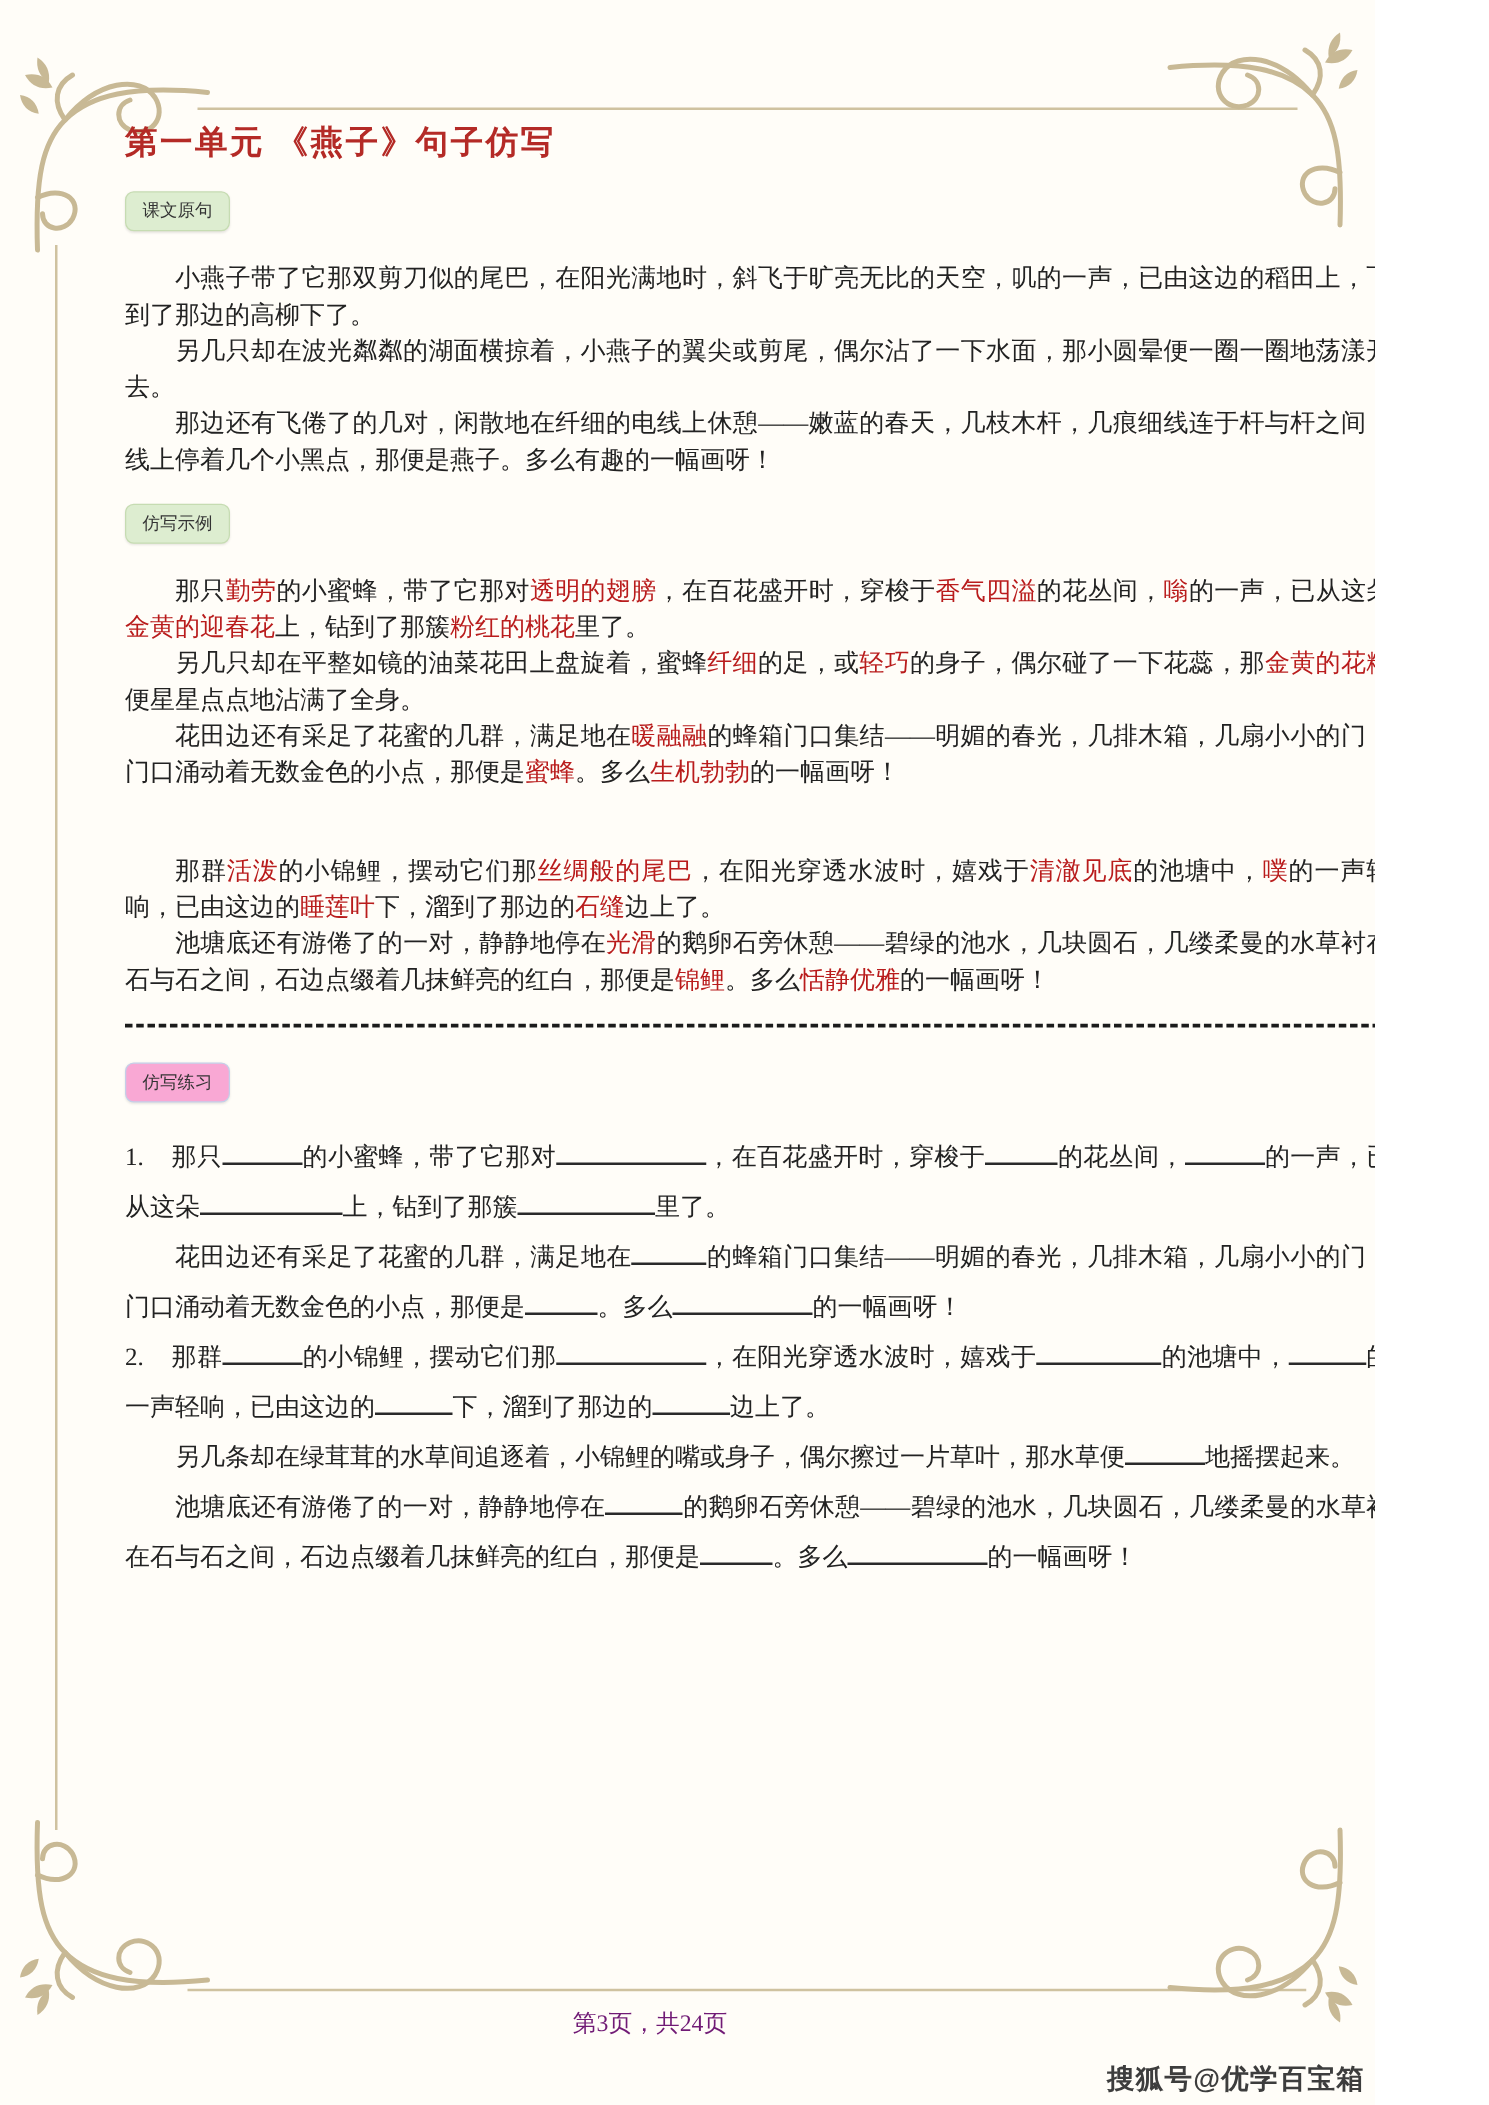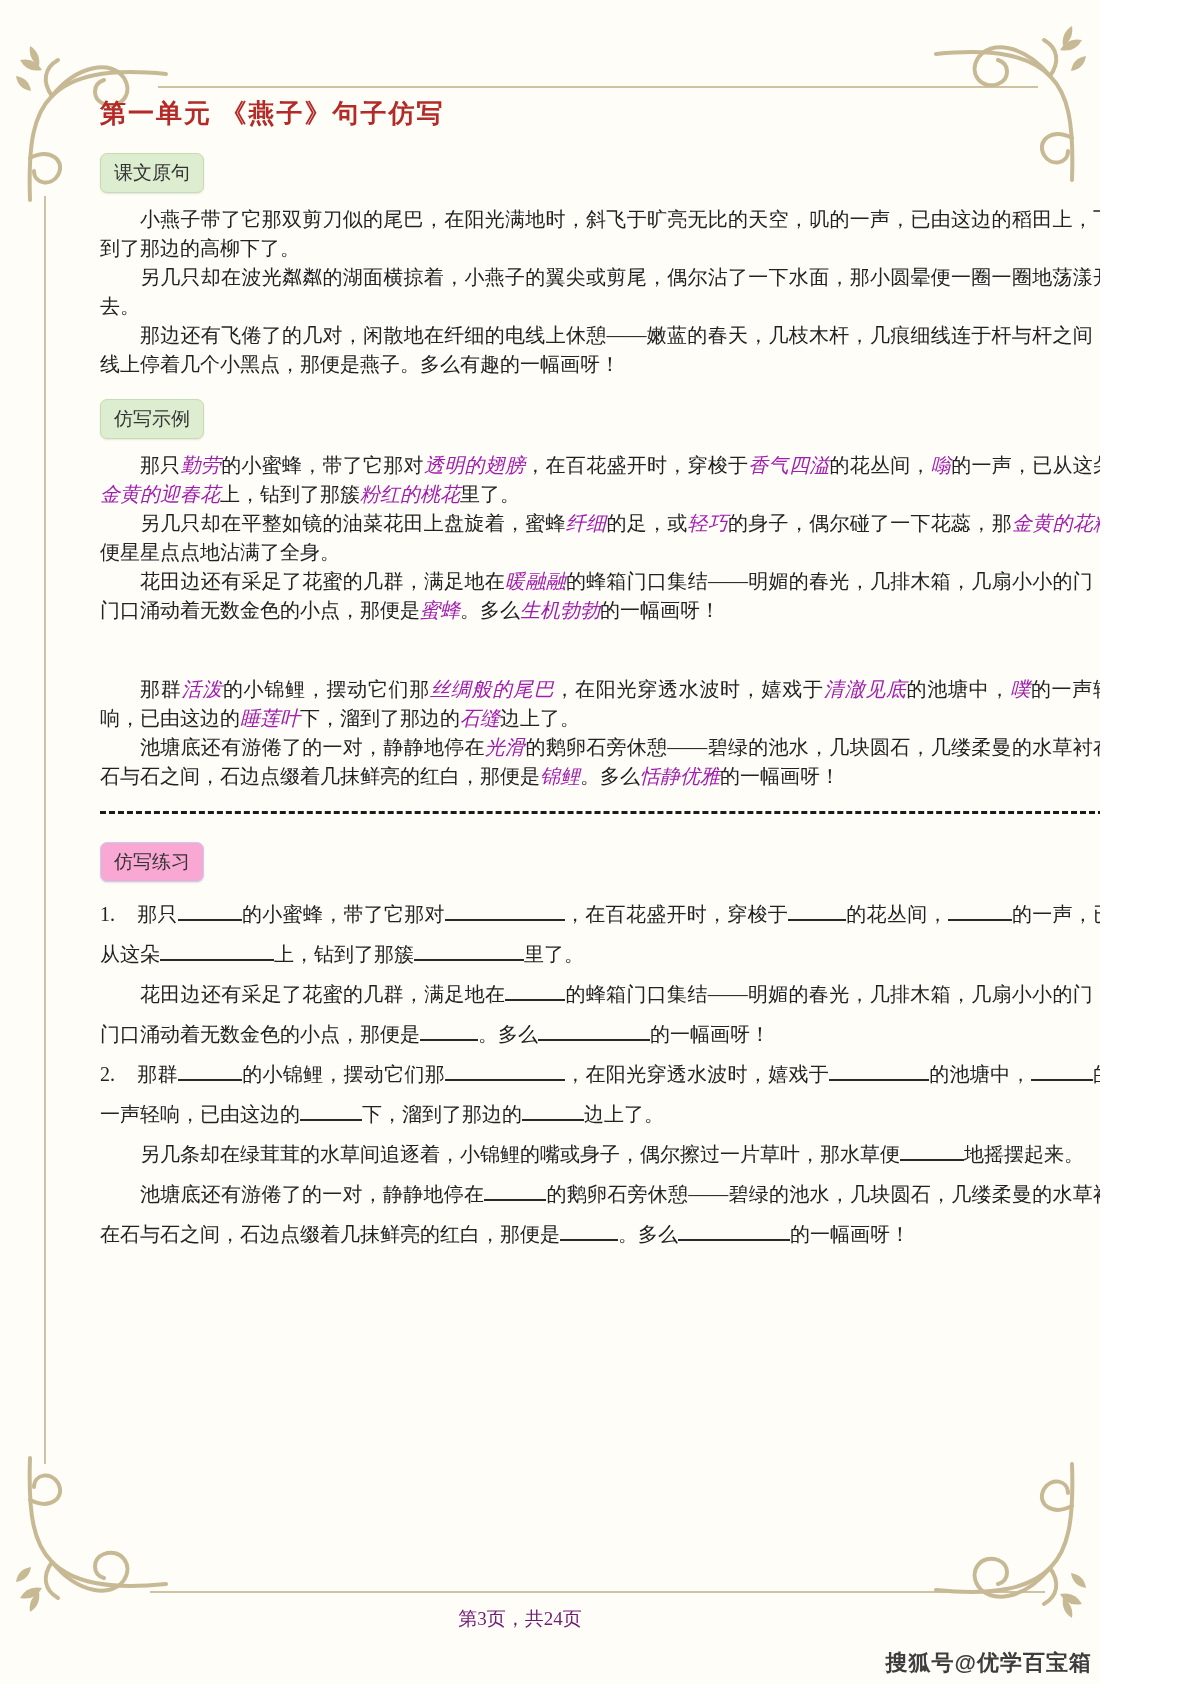--- a/index.html
+++ b/index.html
@@ -33,40 +33,40 @@
   h1.title {
     margin: 0 0 22px 0;
     font-size: 26px;
     font-weight: bold;
     color: #b42a26;
     letter-spacing: 2px;
   }
   .badge {
     display: inline-block;
     font-family: "Liberation Sans", sans-serif;
-    font-size: 19px;
+    font-size: 14px;
     color: #333;
     padding: 6px 13px;
     border-radius: 7px;
-    margin: 0 0 12px 0;
+    margin: 0 0 24px 0;
     box-shadow: 0 1px 2px rgba(0,0,0,0.10);
   }
   .badge.green { background: #ddedd0; border: 1px solid #c6dcb2; }
   .badge.blue  { background: #f9a8d4; border: 1px solid #c5cfe9; }
   section { margin: 0 0 20px 0; }
   p.para {
     margin: 0;
     font-size: 20px;
     line-height: 29px;
     text-align: justify;
   }
   p.indent { text-indent: 2em; }
   .practice p.para { line-height: 40px; }
   .spacer { height: 30px; }
-  .hl { color: #a21caf; font-style: italic; }
+  .hl { color: #b91c1c; }
   .blank {
     display: inline-block;
     height: 0.85em;
     border-bottom: 2px solid #2a2a2a;
   }
   .num { margin-right: 22px; }
   
   .cutline {
     position: relative;
     margin: 16px 0 28px 0;

